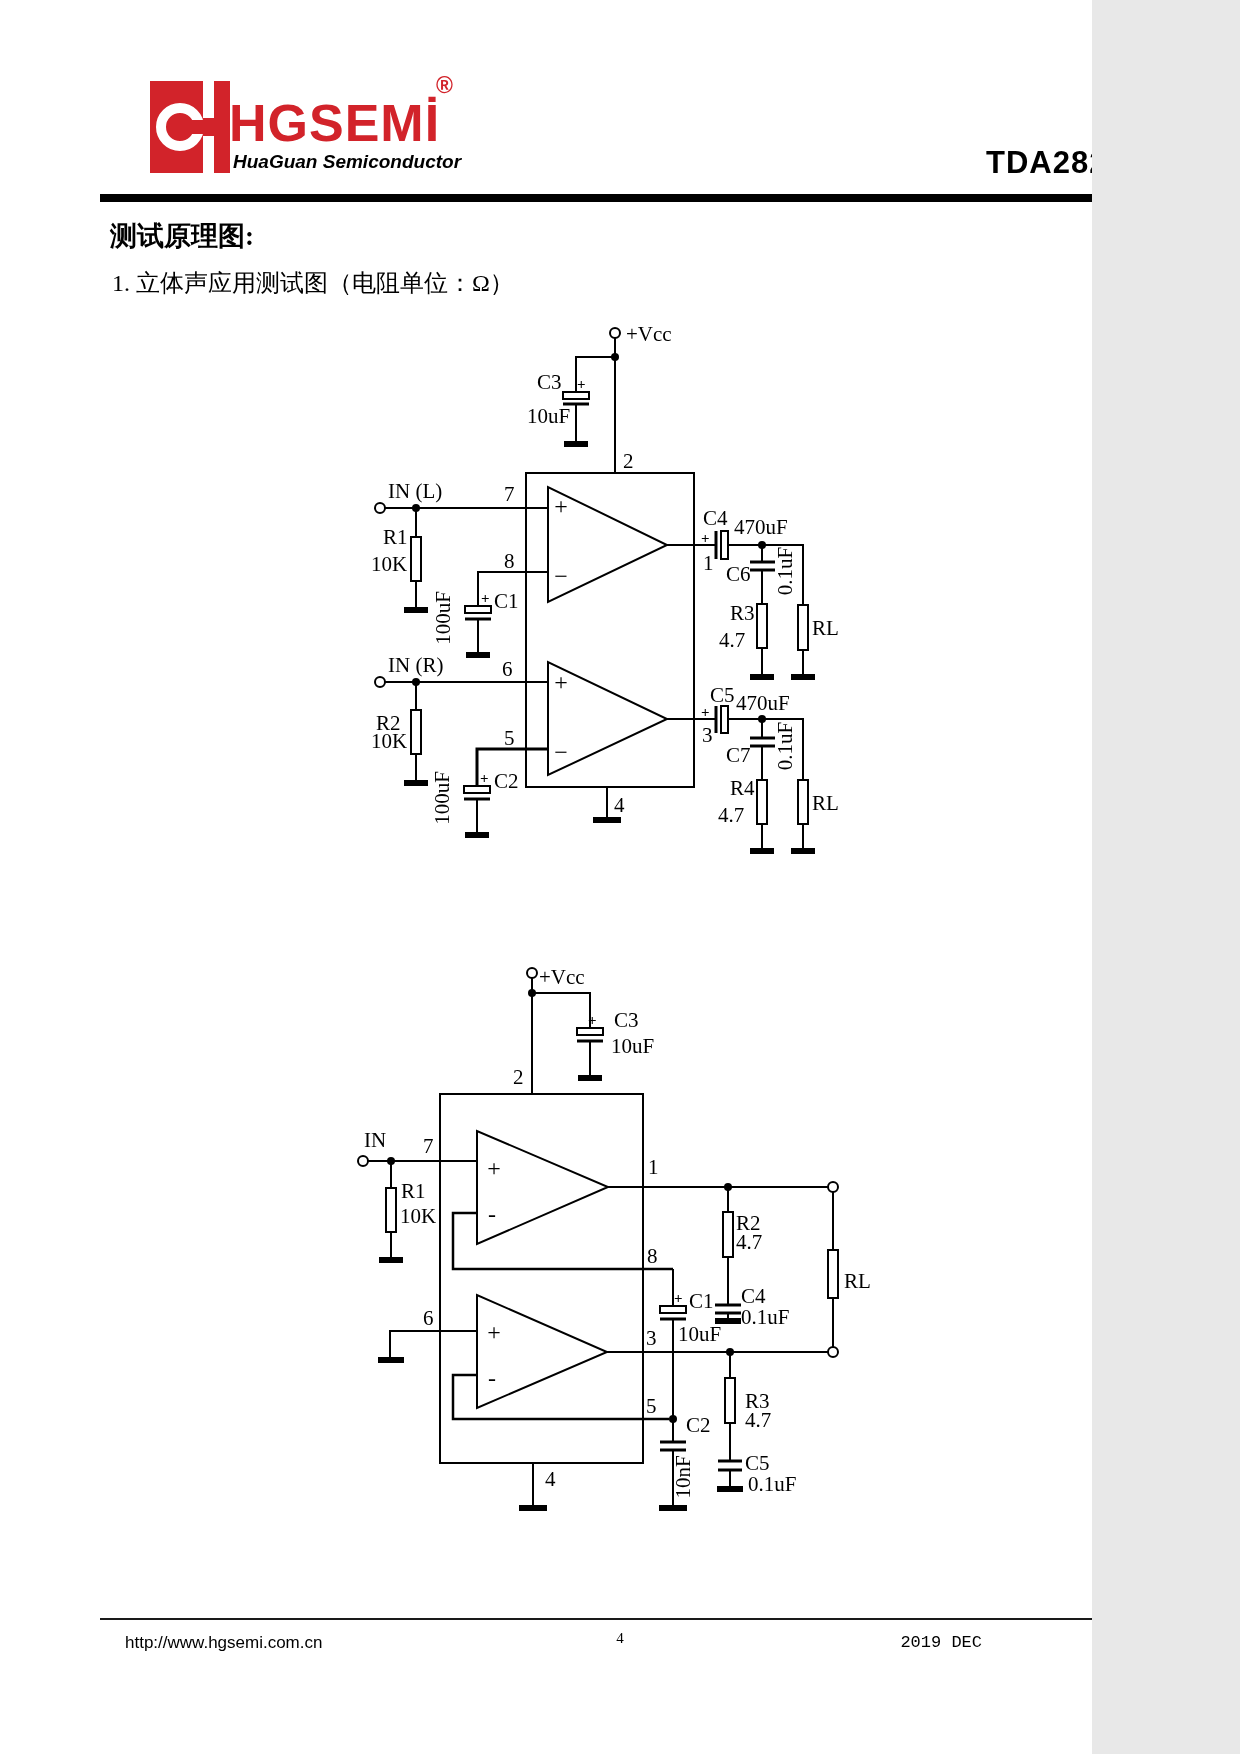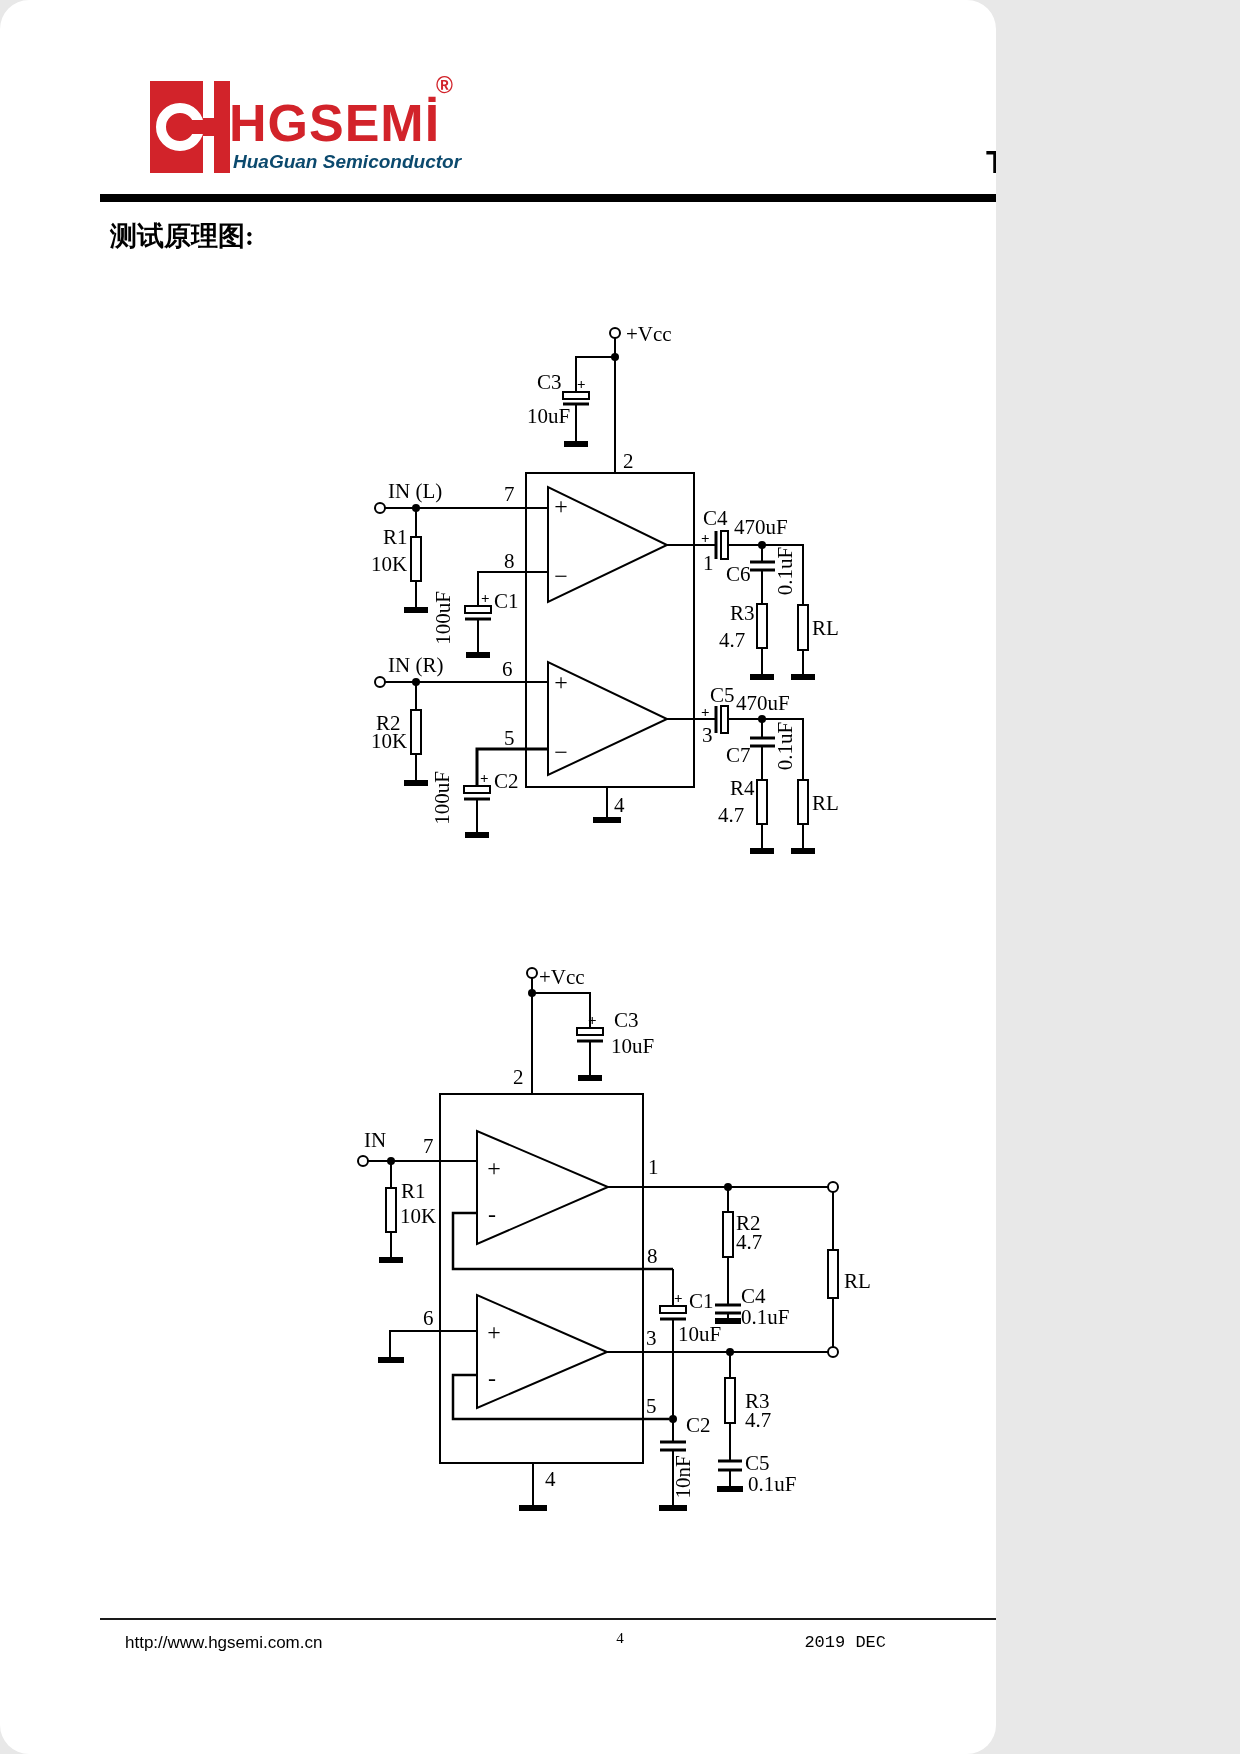--- a/index.html
+++ b/index.html
@@ -1,17 +1,17 @@
 <!DOCTYPE html>
 <html><head>
 <meta charset="utf-8">
 <style>
   html,body{margin:0;padding:0;background:#e8e8e8;}
-  .page{position:relative;width:996px;height:1754px;background:#ffffff;overflow:hidden;
-        font-family:"Liberation Serif","DejaVu Serif",serif;color:#000;border-radius:29px;}
+  .page{position:relative;width:1092px;height:1754px;background:#ffffff;overflow:hidden;
+        font-family:"Liberation Serif","DejaVu Serif",serif;color:#000;}
   
   .logo-mark{position:absolute;left:146px;top:76px;}
   .brand{position:absolute;left:229px;top:97px;font-family:"Liberation Sans","DejaVu Sans",sans-serif;
          font-weight:bold;font-size:52px;letter-spacing:1px;line-height:1;}
   .reg{position:absolute;left:436px;top:74px;font-family:"Liberation Sans",sans-serif;
        font-weight:bold;font-size:23px;line-height:1;}
   .tagline{position:absolute;left:233px;top:152px;font-family:"Liberation Sans",sans-serif;
            font-style:italic;font-weight:bold;font-size:19px;line-height:1;}
   .part{position:absolute;left:986px;top:147px;font-family:"Liberation Sans","DejaVu Sans",sans-serif;
         font-weight:bold;font-size:31px;letter-spacing:1px;line-height:1;color:#000;}
@@ -49,26 +49,27 @@
   <div>
     <svg class="logo-mark" width="88" height="102" viewBox="0 0 88 102">
       <rect x="4" y="5" width="80" height="92" fill="#d2232a"></rect>
       <circle cx="34" cy="51" r="19" fill="none" stroke="#ffffff" stroke-width="10"></circle>
       <rect x="34" y="44" width="24" height="14" fill="#d2232a"></rect>
       <rect x="57" y="5" width="11" height="37" fill="#ffffff"></rect>
       <rect x="57" y="60" width="11" height="37" fill="#ffffff"></rect>
     </svg>
     <span class="brand" style="color:#d2232a">HGSEMİ</span>
     <span class="reg" style="color:#d2232a">®</span>
-    <span class="tagline" style="color:#0c4a6e">HuaGuan Semiconductor</span>
+    <span class="tagline" style="color:#000000">HuaGuan Semiconductor</span>
     <span class="part">TDA2822</span>
   </div>
   <div class="rule-thick"></div>
 
   <div class="sec-title">测试原理图:</div>
+  <div class="item item1">1.  立体声应用测试图（电阻单位：Ω）</div>
 
   <svg class="schem" width="1240" height="1754" viewBox="0 0 1240 1754">
 
     <g>
 
       <g>
         <circle class="term" cx="615" cy="333" r="5"></circle>
         <path class="w" d="M615,338 V473"></path>
         <circle class="dot" cx="615" cy="357" r="4"></circle>
         <path class="w" d="M615,357 H576 V392"></path>

